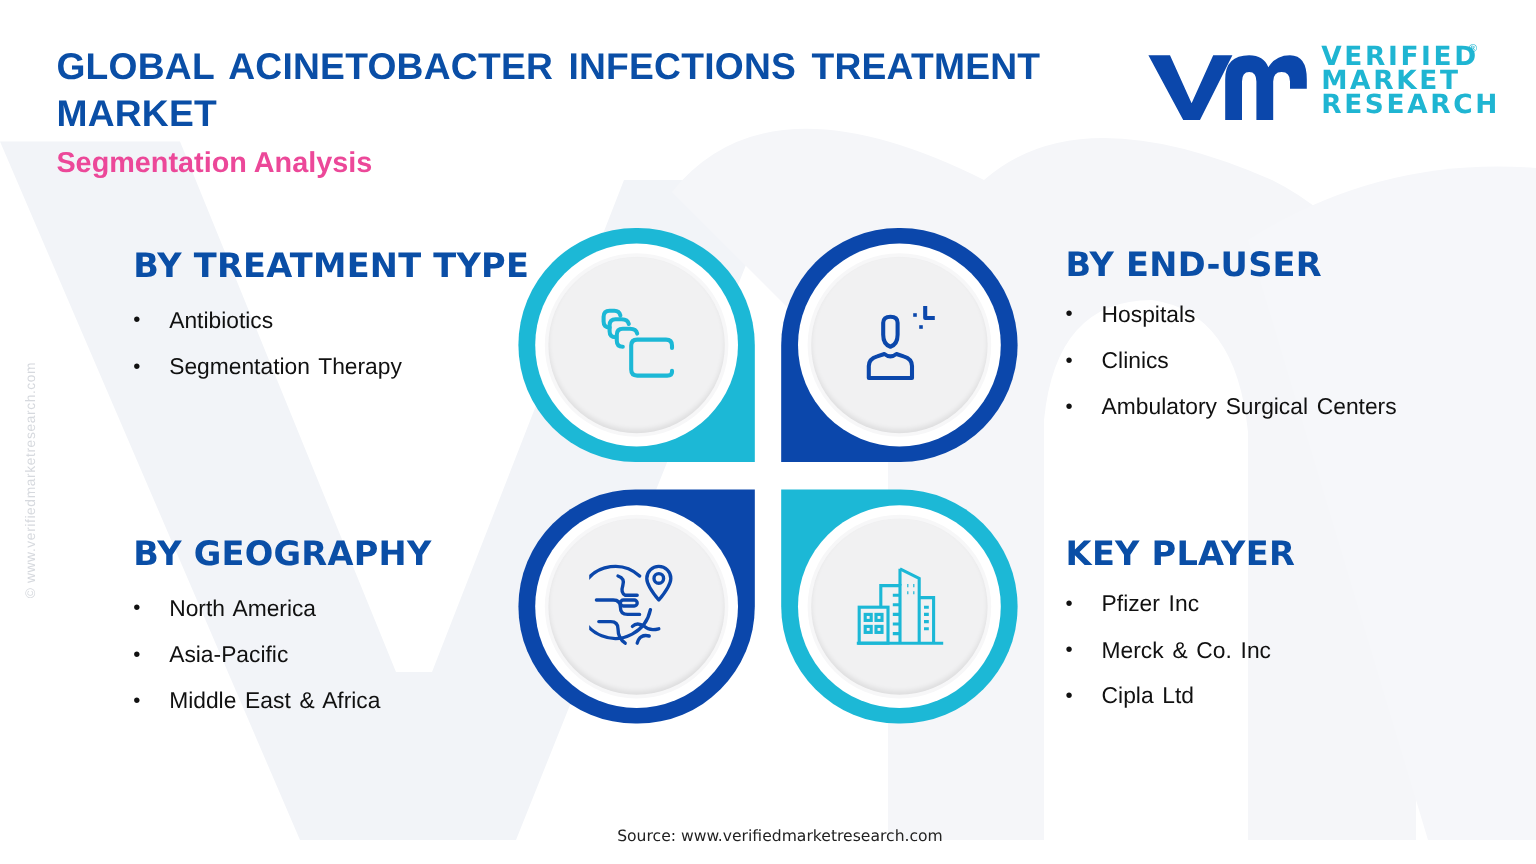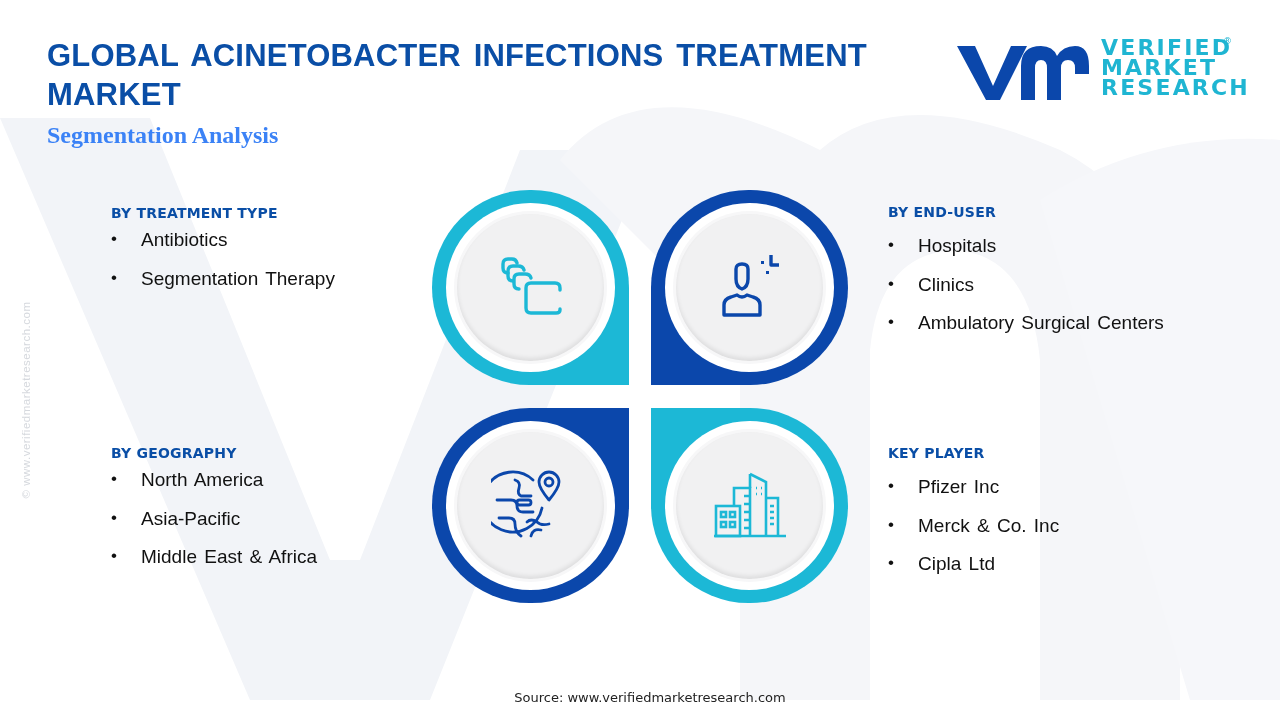--- a/index.html
+++ b/index.html
@@ -9,22 +9,22 @@
     .bg-watermark { position: absolute; inset: 0; z-index: 0; }
 
     .title {
       position: absolute; left: 47px; top: 36px; width: 860px;
       font-family: "Liberation Sans", sans-serif; font-weight: bold;
       font-size: 31px; line-height: 39px; color: #0a4ea6; letter-spacing: 0.2px;
       word-spacing: 4px; z-index: 2;
     }
     .subtitle {
       position: absolute; left: 47px; top: 122px;
-      font-family: Liberation Serif, serif; font-weight: bold;
-      font-size: 24px; color: #3b82f6; z-index: 2;
+      font-family: Liberation Sans, sans-serif; font-weight: bold;
+      font-size: 24px; color: #ec4899; z-index: 2;
     }
 
     .logo { position: absolute; left: 955px; top: 36px; width: 270px; height: 68px; z-index: 2; }
     .logo-mark { position: absolute; left: 0; top: 4px; width: 135px; height: 62px; }
     .logo-text {
       position: absolute; left: 146px; top: 2px;
       font-family: "DejaVu Sans", sans-serif; font-weight: bold;
       color: #1fb5d2; font-size: 22px; line-height: 20px; letter-spacing: 2.2px;
     }
     .logo-reg { position: absolute; left: 268px; top: 0; font-size: 9px; color: #1fb5d2; font-family: "DejaVu Sans", sans-serif; }
@@ -32,23 +32,23 @@
     .side-url {
       position: absolute; left: 26px; top: 400px;
       transform: translate(-50%, -50%) rotate(-90deg);
       white-space: nowrap; font-size: 11.5px; color: #d6d9de;
       font-family: "Liberation Sans", sans-serif; letter-spacing: 0.5px; z-index: 2;
     }
 
     .seg { position: absolute; z-index: 2; }
     .seg-title {
       font-family: "DejaVu Sans", sans-serif; font-weight: bold;
-      font-size: 14px; color: #0a4ea6; letter-spacing: 0.2px; white-space: nowrap;
-    }
-    .seg ul { list-style: none; margin-top: 8px; }
+      font-size: 28px; color: #0a4ea6; letter-spacing: 0.2px; white-space: nowrap;
+    }
+    .seg ul { list-style: none; margin-top: 19px; }
     .seg li {
       position: relative; padding-left: 30px; height: 38.5px;
       font-family: "Liberation Sans", sans-serif; font-size: 19px; color: #111111;
       white-space: nowrap; word-spacing: 2px;
     }
     .seg li::before {
       content: "\2022"; position: absolute; left: 0; top: 0; font-size: 17px; color: #111;
     }
 
     .seg-treatment { left: 111px; top: 205px; }

